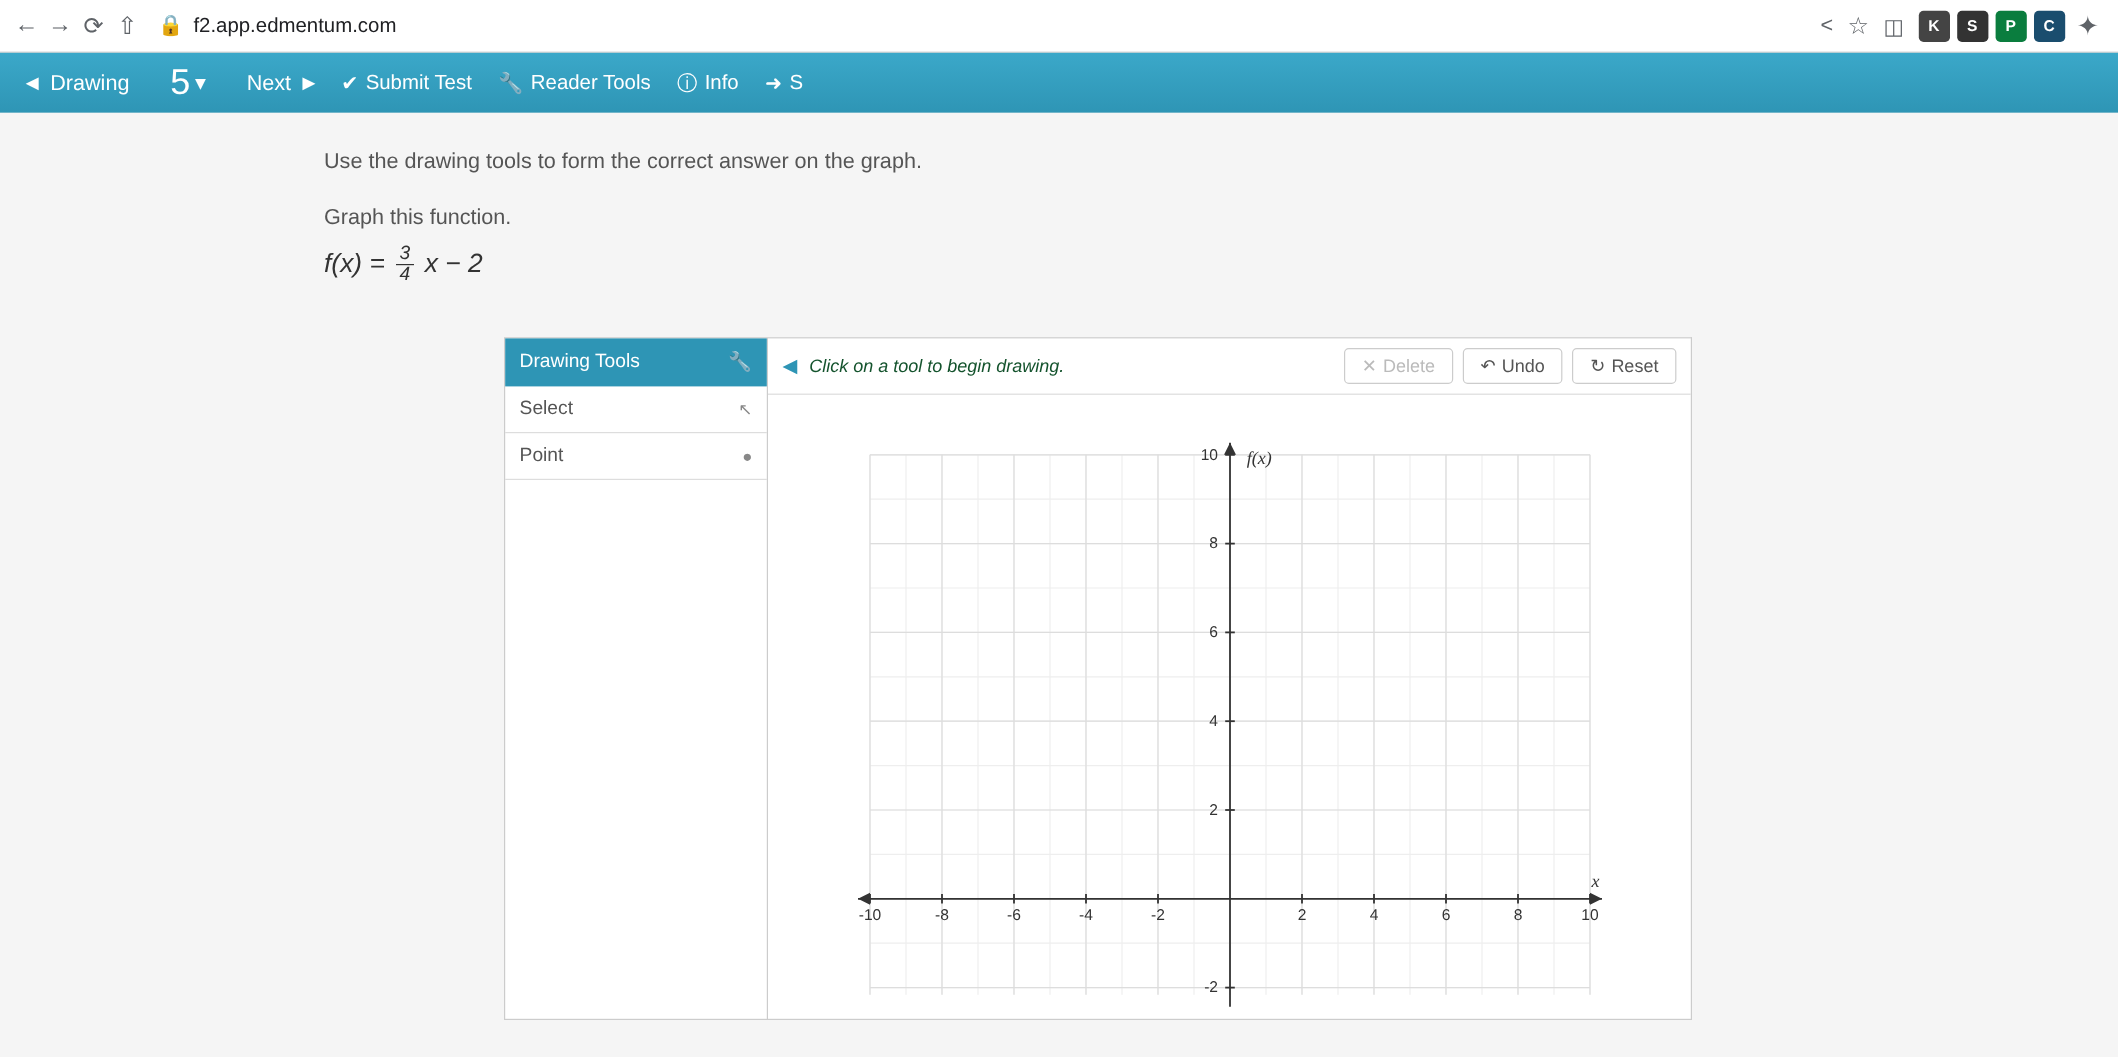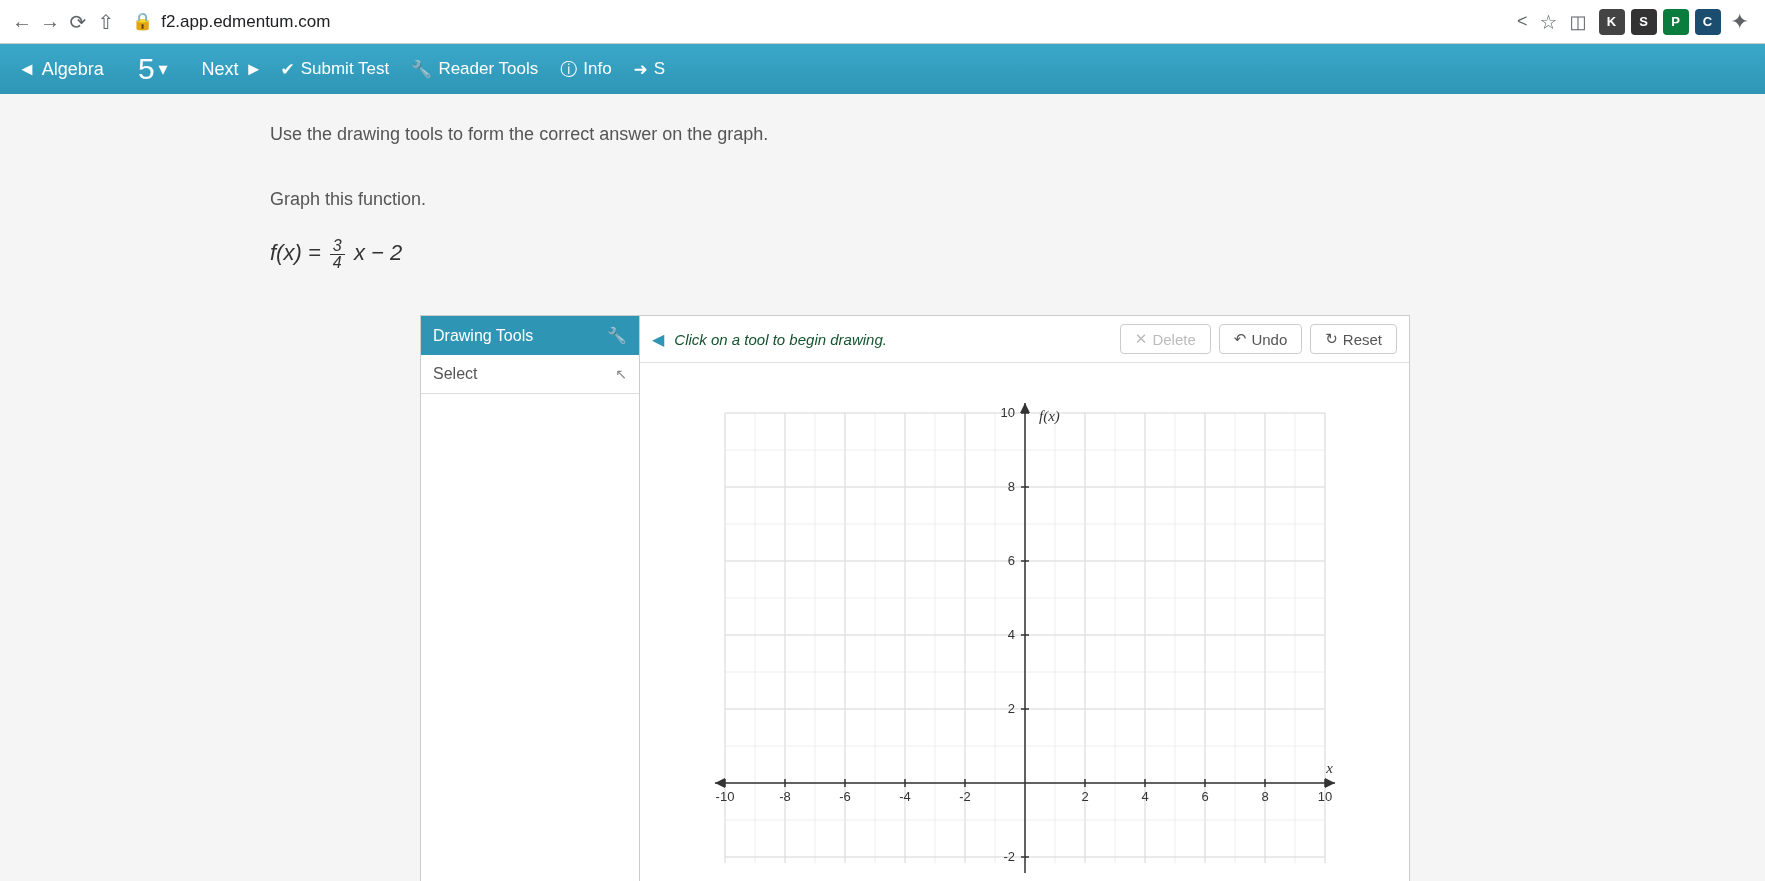--- a/index.html
+++ b/index.html
@@ -15,22 +15,22 @@
 .ext-icon { width: 26px; height: 26px; border-radius: 4px; display: flex; align-items: center; justify-content: center; color: #fff; font-size: 13px; font-weight: bold; }
 
 .app-bar { height: 50px; background: linear-gradient(#3ba8c9, #2e95b5); display: flex; align-items: center; color: #fff; }
 .prev-btn, .next-btn { padding: 0 18px; height: 100%; display: flex; align-items: center; gap: 6px; font-size: 18px; cursor: pointer; }
 .qnum { font-size: 30px; color: #fff; padding: 0 16px; display: flex; align-items: center; gap: 4px; }
 .title-area { flex: 1; padding-left: 40px; font-size: 22px; }
 .right-tools { display: flex; gap: 22px; padding-right: 20px; font-size: 17px; align-items: center; }
 .tool-btn { display: flex; align-items: center; gap: 6px; cursor: pointer; }
 
 .content { padding: 30px 0 0 270px; background: #f5f5f5; min-height: calc(100% - 94px); }
-.instruction { font-size: 18px; color: #555; margin-bottom: 44px; }
-.subtitle { font-size: 18px; color: #555; margin-bottom: 28px; }
+.instruction { font-size: 18px; color: #555; margin-bottom: 26px; }
+.subtitle { font-size: 18px; color: #555; margin-bottom: 12px; }
 .equation { font-size: 22px; color: #333; margin-bottom: 44px; font-style: italic; }
 .frac { display: inline-block; vertical-align: middle; text-align: center; font-size: 16px; line-height: 1; margin: 0 3px; }
 .frac .num { display: block; border-bottom: 1px solid #333; padding: 0 3px; }
 .frac .den { display: block; padding: 0 3px; }
 
 .workspace { display: flex; margin-left: 150px; }
 .tools-panel { width: 220px; background: #fff; border: 1px solid #ccc; }
 .tools-header { background: #2e95b5; color: #fff; padding: 10px 12px; font-size: 16px; display: flex; justify-content: space-between; align-items: center; }
 .tool-row { padding: 10px 12px; border-bottom: 1px solid #ddd; display: flex; justify-content: space-between; align-items: center; color: #555; cursor: pointer; font-size: 16px; }
 .tool-icon { color: #888; font-size: 14px; }
@@ -71,21 +71,21 @@
     <div class="ext-icon" style="background:#333">S</div>
     <div class="ext-icon" style="background:#0a7d3e">P</div>
     <div class="ext-icon" style="background:#1a4d6e">C</div>
     <span style="color:#5f6368;font-size:22px;margin-left:4px">✦</span>
   </div>
 </div>
 
 <div class="app-bar">
   <div class="prev-btn">
     <span>◄</span>
-    <span>Algebra</span>
+    <span>Drawing</span>
   </div>
   <div class="qnum">
     <span>5</span>
     <span style="font-size:18px">▾</span>
   </div>
   <div class="next-btn">
     <span>Next</span>
     <span>►</span>
   </div>
   <div class="right-tools">
@@ -122,20 +122,24 @@
 
   <div class="workspace">
     <div class="tools-panel">
       <div class="tools-header">
         <span>Drawing Tools</span>
         <span>🔧</span>
       </div>
       <div class="tool-row">
         <span>Select</span>
         <span class="tool-icon">↖</span>
+      </div>
+      <div class="tool-row">
+        <span>Point</span>
+        <span class="tool-icon">●</span>
       </div>
     </div>
 
     <div class="canvas-area">
       <div class="canvas-header">
         <span class="collapse-arrow">◀</span>
         <span class="hint-text">Click on a tool to begin drawing.</span>
         <div class="action-btns">
           <div class="action-btn disabled">
             <span>✕</span>

